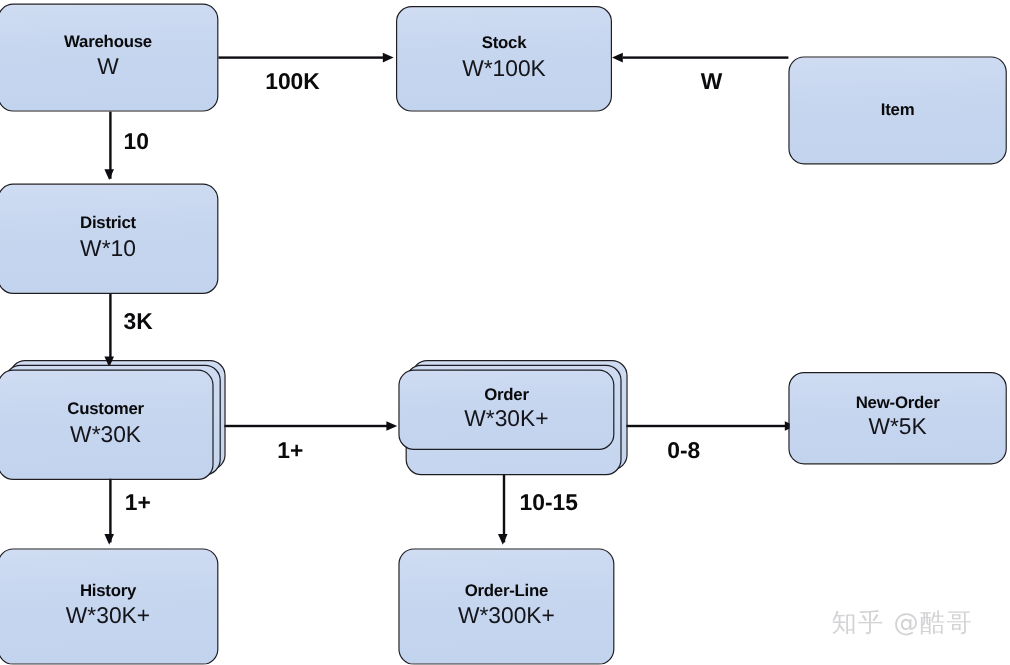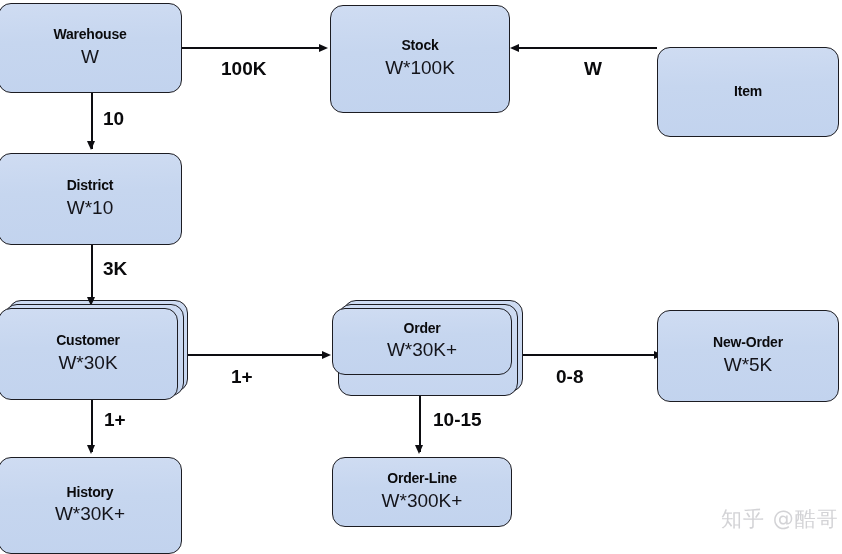--- a/index.html
+++ b/index.html
@@ -145,21 +145,21 @@
 
   <div class="edge v" style="left:419px; top:394px; width:1.7px; height:58px;"></div>
   <div class="arrow down" style="left:415px; top:445px;"></div>
   <div class="edge-label" style="left:433px; top:409px;">10-15</div>
 
   <div class="node" style="left:-2px; top:3px; width:184px; height:90px;">
     <div class="title">Warehouse</div>
     <div class="count">W</div>
   </div>
 
-  <div class="node" style="left:330px; top:5px; width:180px; height:108px;">
+  <div class="node" style="left:330px; top:5px; width:180px; height:88px;">
     <div class="title">Stock</div>
     <div class="count">W*100K</div>
   </div>
 
   <div class="node" style="left:657px; top:3px; width:182px; height:90px;margin-top:44px;">
     <div class="title">Item</div>
   </div>
 
   <div class="node" style="left:-2px; top:153px; width:184px; height:92px;">
     <div class="title">District</div>
@@ -173,30 +173,30 @@
     <div class="count">W*30K</div>
   </div>
 
   <div class="stack-sheet" style="left:343px; top:300px; width:180px; height:92px;"></div>
   <div class="stack-sheet" style="left:338px; top:304px; width:180px; height:92px; z-index:4;"></div>
   <div class="node" style="left:332px; top:308px; width:180px; height:67px;">
     <div class="title">Order</div>
     <div class="count">W*30K+</div>
   </div>
 
-  <div class="node" style="left:657px; top:310px; width:182px; height:92px;">
+  <div class="node" style="left:657px; top:310px; width:182px; height:77px;">
     <div class="title">New-Order</div>
     <div class="count">W*5K</div>
   </div>
 
   <div class="node" style="left:-2px; top:457px; width:184px; height:97px;">
     <div class="title">History</div>
     <div class="count">W*30K+</div>
   </div>
 
-  <div class="node" style="left:332px; top:457px; width:180px; height:70px;">
+  <div class="node" style="left:332px; top:457px; width:180px; height:97px;">
     <div class="title">Order-Line</div>
     <div class="count">W*300K+</div>
   </div>
 
-  <div id="watermark" style="left:693px; top:505px;margin-left:28px;">知乎 @酷哥</div>
+  <div id="watermark" style="left:693px; top:505px;">知乎 @酷哥</div>
 
 </div>
 
 </body></html>

